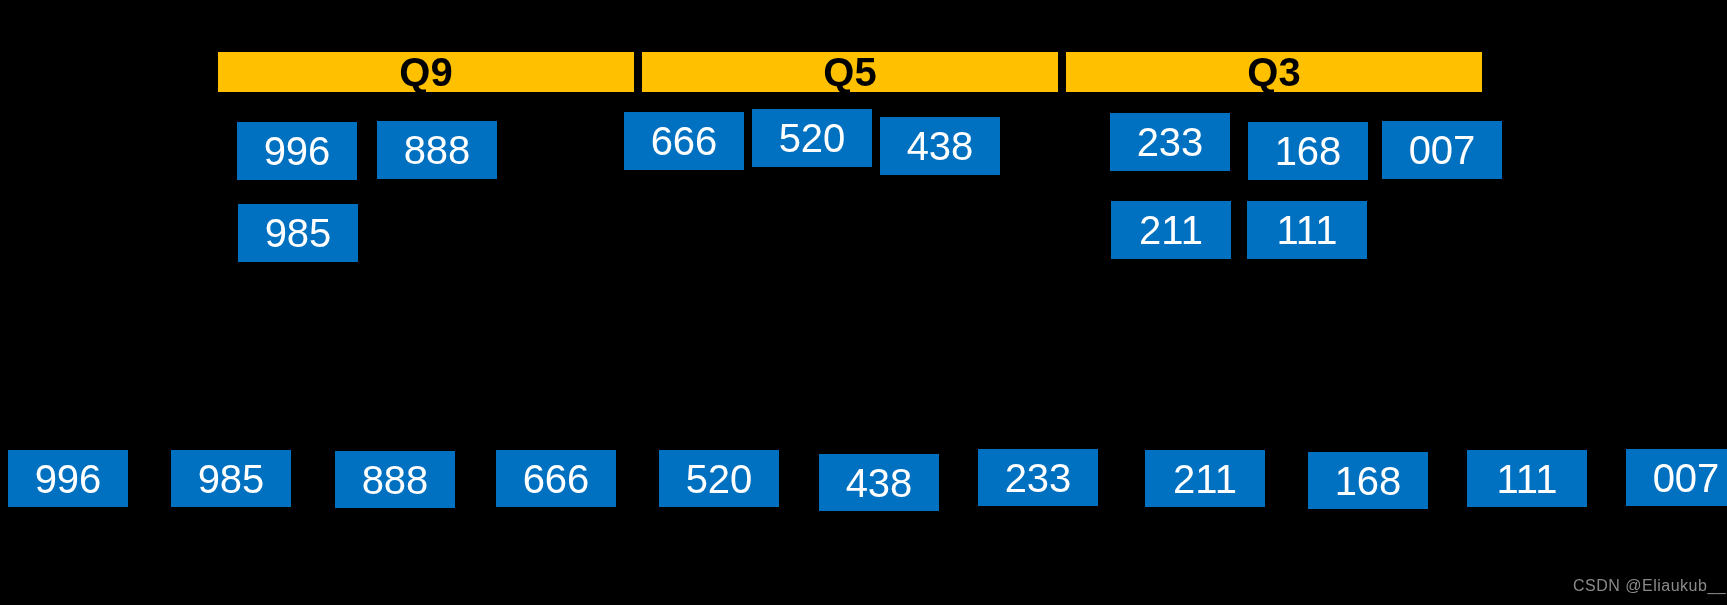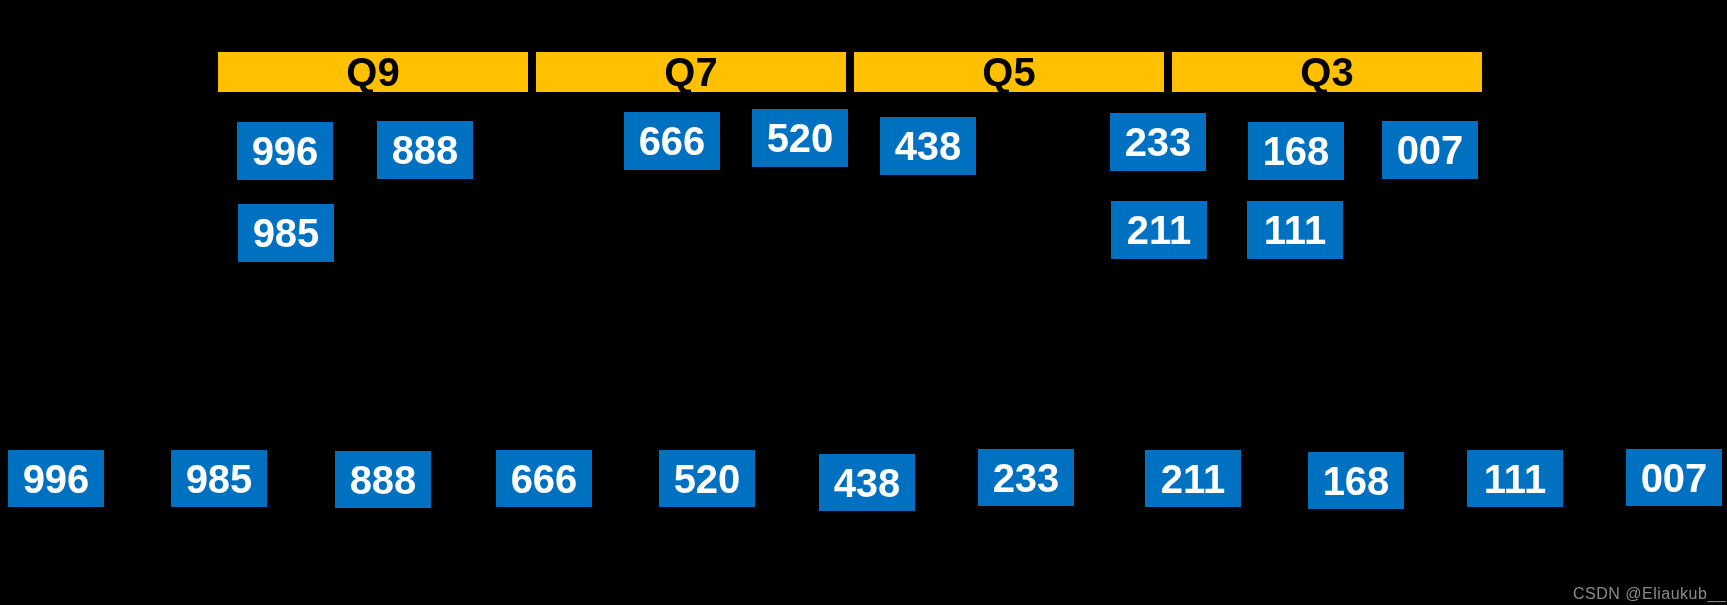--- a/index.html
+++ b/index.html
@@ -30,50 +30,46 @@
     background:var(--queue-fill);
     color:var(--queue-text);
     display:flex;align-items:center;justify-content:center;
     font-size:40px;
     font-weight:600;
     line-height:1;
     margin-top:48px;
   }
   .item{
     position:absolute;
-    width:96px;height:58px;
+    width:120px;height:58px;
     background:var(--item-fill);
     color:var(--item-text);
     display:flex;align-items:center;justify-content:center;
     font-size:40px;
-    font-weight:700;
+    font-weight:400;
     line-height:1;
   }
   .out{height:57px;}
   .watermark{
     position:absolute;
     left:1573px;top:577px;
     color:var(--watermark-color);
     font-size:16px;
     letter-spacing:0.5px;
     white-space:nowrap;
-    margin-top:8px;
   }
 </style>
 </head>
 <body>
 
 <div class="stage">
 
   <div class="queue-row">
     <div class="qbox">
         <span>Q9</span>
-      </div>
-    <div class="qbox">
-        <span>Q7</span>
       </div>
     <div class="qbox">
         <span>Q5</span>
       </div>
     <div class="qbox">
         <span>Q3</span>
       </div>
   </div>
 
   <div class="item" style="left:237px;top:122px">996</div>

